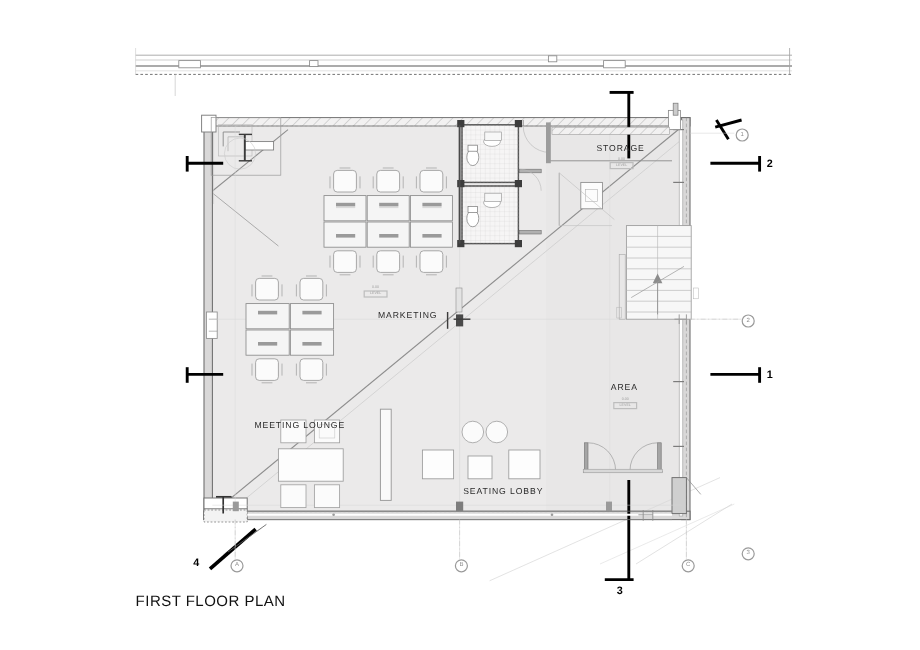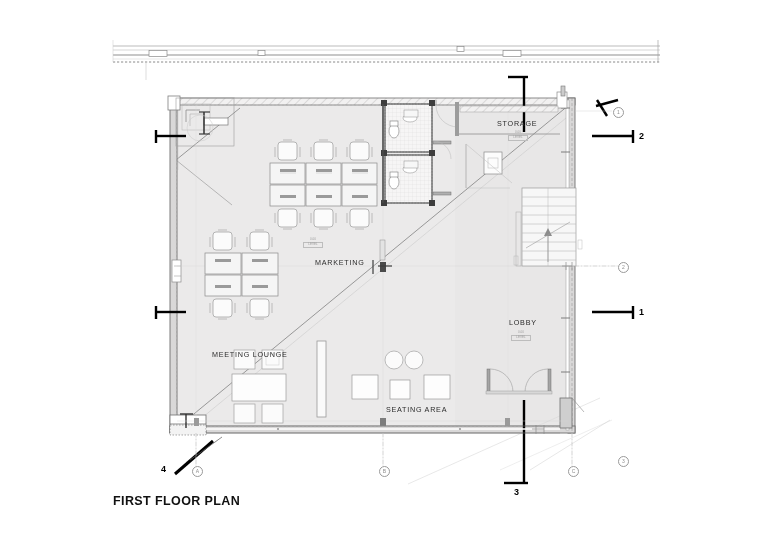--- a/index.html
+++ b/index.html
@@ -25,21 +25,21 @@
     left: 0;
     top: 0;
     width: 767px;
     height: 542px;
   }
   .title-block {
     position: absolute;
     left: 113px;
     top: 494px;
     font-size: 12.5px;
-    font-weight: bold;
+    font-weight: normal;
     letter-spacing: 0.4px;
     color: #111111;
     white-space: nowrap;
   }
   .room-label {
     position: absolute;
     font-size: 7.2px;
     letter-spacing: 0.75px;
     color: #2b2b2b;
     white-space: nowrap;
@@ -441,22 +441,22 @@
       <line x1="383" y1="433" x2="383" y2="466" stroke="#cdcdcd" stroke-width="0.4"></line>
       <line x1="572" y1="433" x2="572" y2="466" stroke="#cdcdcd" stroke-width="0.4"></line>
       <line x1="575" y1="111" x2="612" y2="111" stroke="#cdcdcd" stroke-width="0.4"></line>
       <line x1="575" y1="266" x2="617" y2="266" stroke="#cdcdcd" stroke-width="0.4"></line>
     </g>
   </svg>
 
   <div class="room-label" style="left:497px; top:119px;">STORAGE</div>
   <div class="room-label" style="left:291px; top:258px;margin-left:24px;">MARKETING</div>
   <div class="room-label" style="left:212px; top:350px;">MEETING LOUNGE</div>
-  <div class="room-label" style="left:386px; top:405px;">SEATING AREA</div>
-  <div class="room-label" style="left:509px; top:318px;">LOBBY</div>
+  <div class="room-label" style="left:386px; top:405px;">SEATING LOBBY</div>
+  <div class="room-label" style="left:509px; top:318px;">AREA</div>
 
   <div class="dim-tag" style="left:303px; top:238px; width:20px;">
     <div>0.00</div>
     <div style="border:0.4px solid #bdbdbd;">LEVEL</div>
   </div>
   <div class="dim-tag" style="left:511px; top:331px; width:20px;">
     <div>0.00</div>
     <div style="border:0.4px solid #bdbdbd;">LEVEL</div>
   </div>
   <div class="dim-tag" style="left:508px; top:131px; width:20px;">

